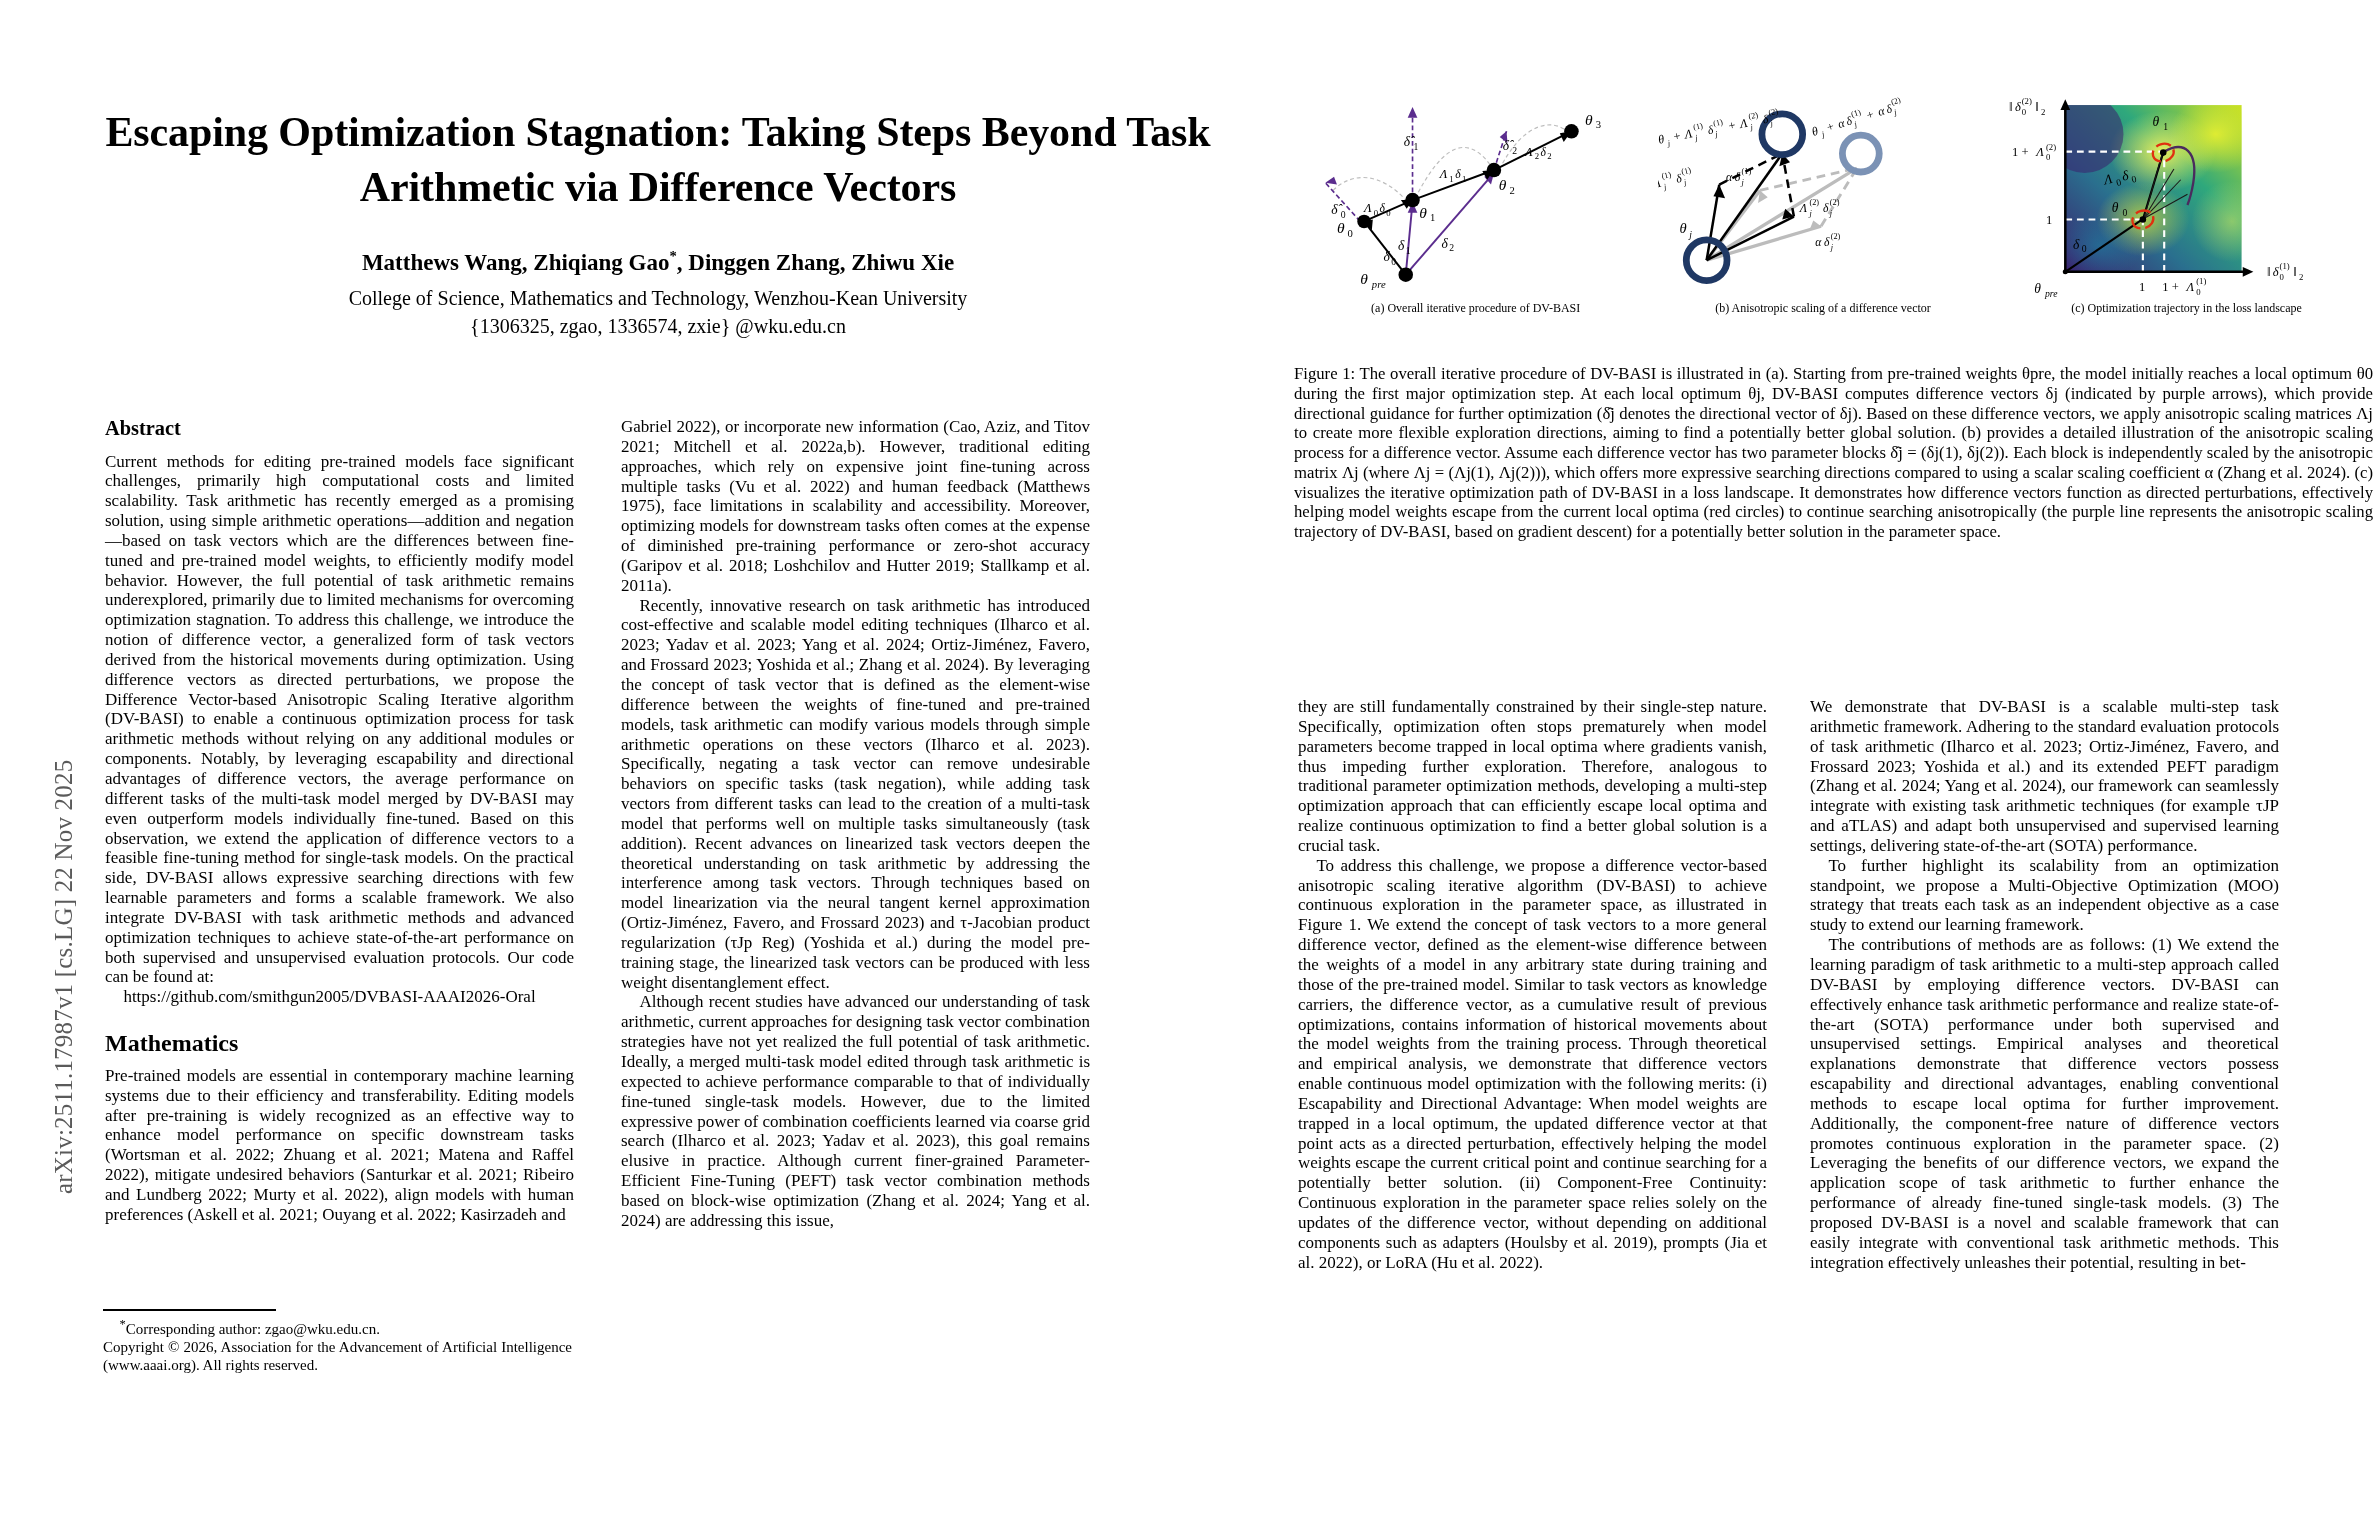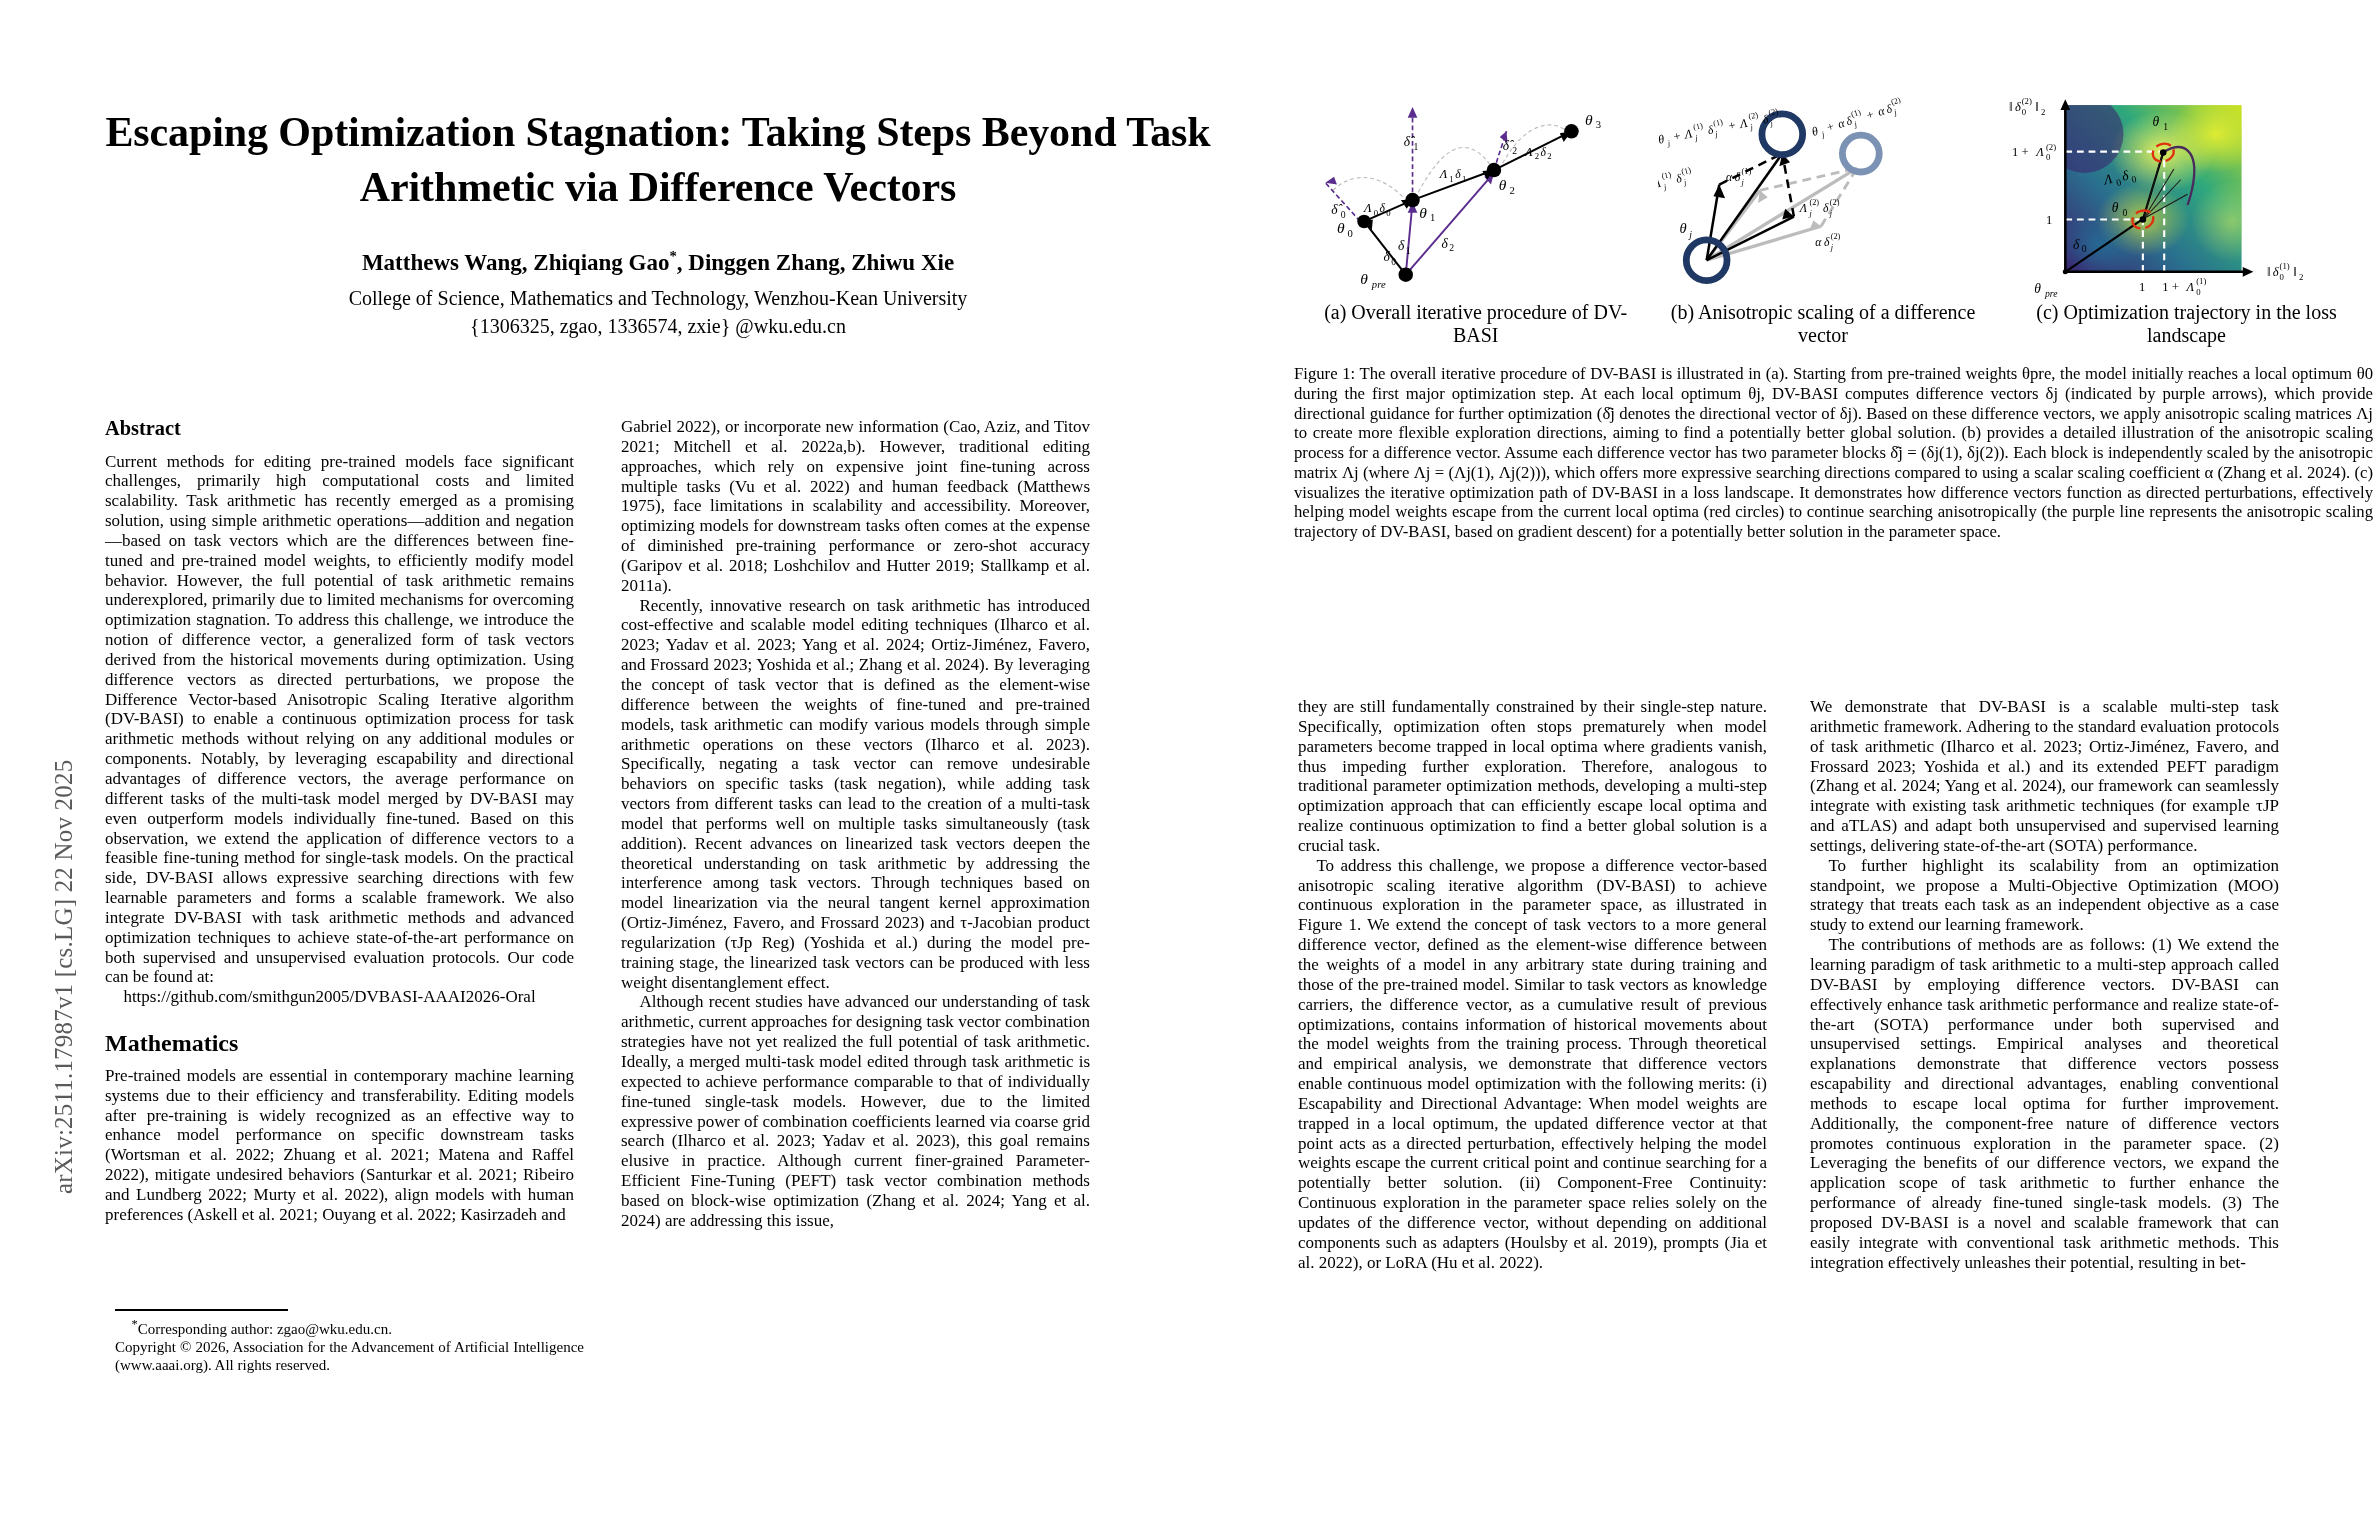--- a/index.html
+++ b/index.html
@@ -111,21 +111,21 @@
   }
   .abstract-body { font-size: 17px; line-height: 1.168; }
   .para { margin: 0; text-indent: 18.4px; }
   .para.first { text-indent: 0; }
   .para + .para { margin-top: 0px; }
   .url-line { text-indent: 18.4px; word-break: break-all; }
 
   
   #footnote {
     position: absolute;
-    left: 39px;
+    left: 27px;
     top: 1309px;
     width: 469px;
     font-family: "Liberation Serif", serif;
     font-size: 15px;
     line-height: 1.19;
     text-align: justify;
   }
   #footnote .rule {
     width: 173px;
     height: 1.6px;
@@ -154,21 +154,21 @@
   }
   .fig-panel {
     position: absolute;
     top: 0;
     height: 223px;
   }
   .fig-subcaption {
     position: absolute;
     top: 225px;
     font-family: "Liberation Serif", serif;
-    font-size: 20px;
+    font-size: 12px;
     text-align: center;
     width: 100%;
   }
   #panel-a { left: 9.7px;  width: 344px; }
   #panel-b { left: 364px; width: 330px; }
   #panel-c { left: 713px; width: 359px; }
 
   #fig-caption {
     position: absolute;
     left: 0px;

